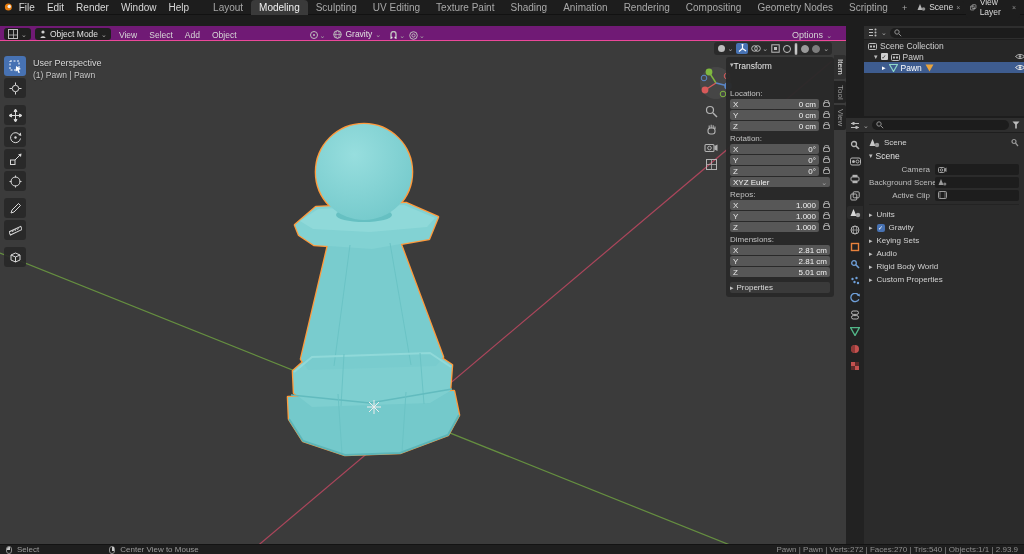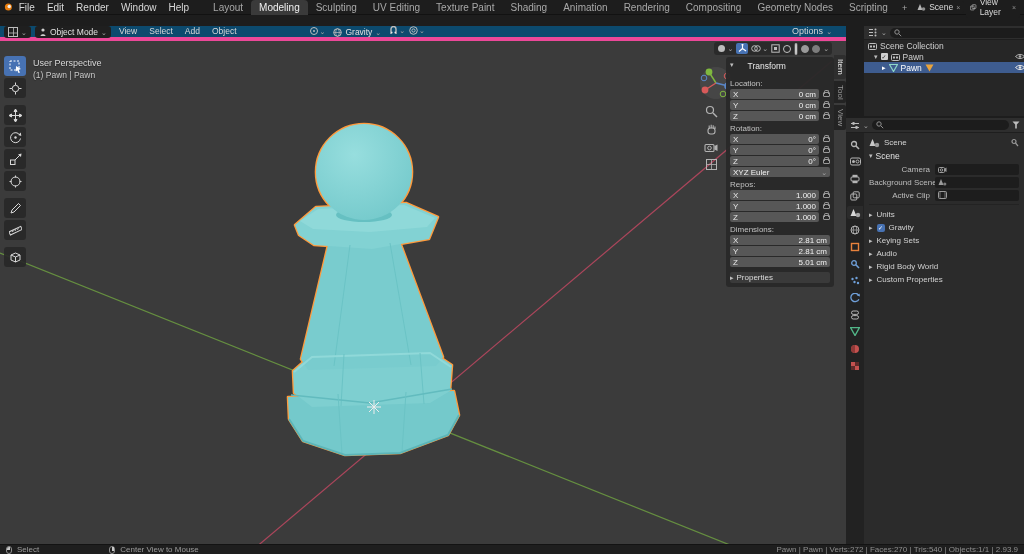--- a/index.html
+++ b/index.html
@@ -21,21 +21,21 @@
   .menu-item{padding:0 6px;font-size:10px;color:#d8d8d8}
   #ws{display:flex;align-items:flex-end;margin-left:10px;height:15px}
   .ws-tab{padding:2px 8px;font-size:10px;color:#a8a8a8;border-radius:4px 4px 0 0;white-space:nowrap}
   .ws-tab.active{background:#3a3a3a;color:#f0f0f0}
   .ws-add{padding:2px 6px;color:#a8a8a8}
   #topsel{margin-left:auto;display:flex;align-items:center;gap:2px}
   .sel-field{display:flex;align-items:center;gap:3px;padding:1px 4px;font-size:8.5px;color:#dcdcdc;background:#1d1d1d;border-radius:2px}
   .sel-x{color:#8f8f8f;font-size:7px}
 
   
-  #vp-header{position:absolute;left:0;top:26px;width:846px;height:15px;background:#0c4a6e;display:flex;align-items:flex-start;padding:0 4px;gap:4px;border-bottom:4px solid #ec4899}
+  #vp-header{position:absolute;left:0;top:26px;width:846px;height:15px;background:#701a75;display:flex;align-items:flex-end;padding:0 4px;gap:4px;border-bottom:1px solid #ec4899}
   .hbtn{display:flex;align-items:center;gap:3px;background:#1f1f1f;border-radius:3px;padding:1px 4px;font-size:8.5px;color:#e0e0e0}
   .hmenu{padding:0 4px;font-size:8.5px;color:#d8d8d8}
   .hicon{display:flex;align-items:center;gap:1px}
   #vp-header .right{margin-left:auto;display:flex;align-items:center;gap:3px;padding-right:10px}
 
   
   #vp-canvas{position:absolute;left:0;top:41px;width:846px;height:503px;background:#3b3b3b;overflow:hidden}
   #vp-overlay-text{position:absolute;left:33px;top:17px;color:#d9d9d9;font-size:9px;text-shadow:0 1px 1px rgba(0,0,0,.4)}
   #vp-overlay-text .sub{font-size:8.5px;color:#cacaca;margin-top:2px}
 
@@ -52,21 +52,21 @@
   .sh-on{background:#565656;border-radius:2px;padding:1px}
   .giz-on{width:12px;height:11px;background:#4772b3;border-radius:2px;display:flex;align-items:center;justify-content:center}
 
   
   #navgizmo{position:absolute;left:698px;top:24px}
   #viewicons{position:absolute;left:704px;top:64px;display:flex;flex-direction:column;gap:5px;align-items:center}
   .vicon{opacity:.85}
 
   
   #npanel{position:absolute;left:726px;top:16px;width:108px;background:rgba(41,41,41,.96);border-radius:3px;padding:3px 4px 4px;font-size:8px;color:#cfcfcf}
-  .ntitle{display:flex;gap:14px;color:#e8e8e8;font-size:8.5px;margin:1px 0 8px}
+  .ntitle{display:flex;gap:0;color:#e8e8e8;font-size:8.5px;margin:1px 0 18px}
   .nlabel{color:#c2c2c2;margin:3px 0 1px}
   .nrow{display:flex;align-items:center;margin:1px 0;gap:2px}
   .nfield{flex:1;height:10px;background:#575757;border-radius:2px;display:flex;align-items:center;padding:0 3px;color:#f2f2f2}
   .nfield .ax{width:8px;color:#e6e6e6}
   .nfield .val{margin-left:auto}
   .nfield .val-l{margin-right:auto}
   .lock{width:7px;height:5px;border:1px solid #9a9a9a;border-radius:1px;position:relative;margin-left:2px}
   .lock:before{content:'';position:absolute;top:-3px;left:0px;width:3px;height:3px;border:1px solid #9a9a9a;border-bottom:none;border-radius:2px 2px 0 0}
   .nprops{margin-top:5px;height:11px;background:#3a3a3a;border-radius:2px;display:flex;align-items:center;gap:3px;padding:0 0;color:#dcdcdc}
   #ntabs{position:absolute;left:834px;top:14px;width:12px;display:flex;flex-direction:column;gap:2px}

